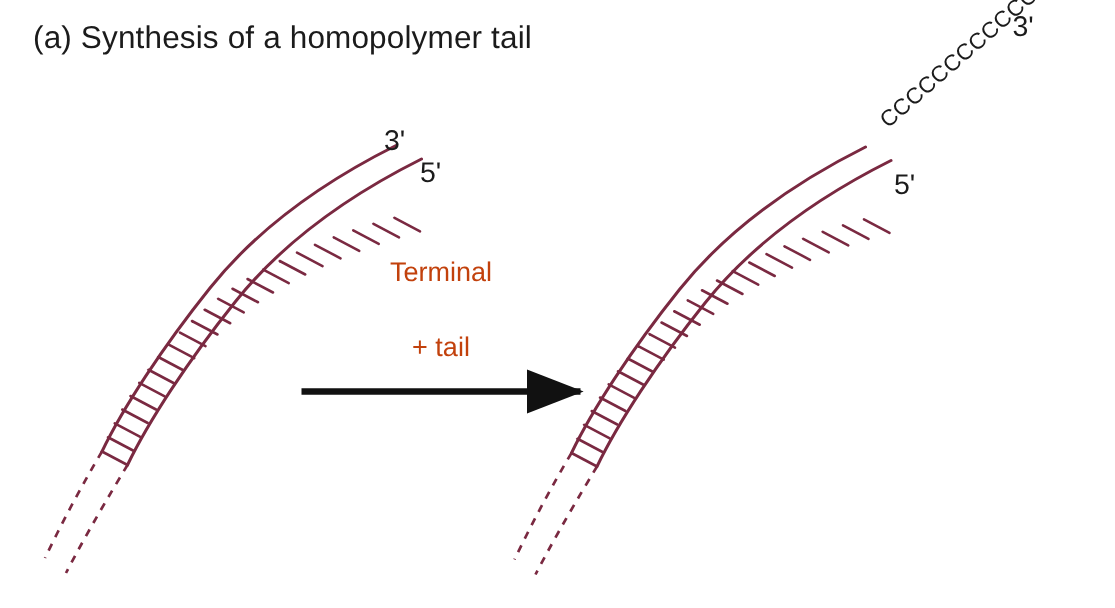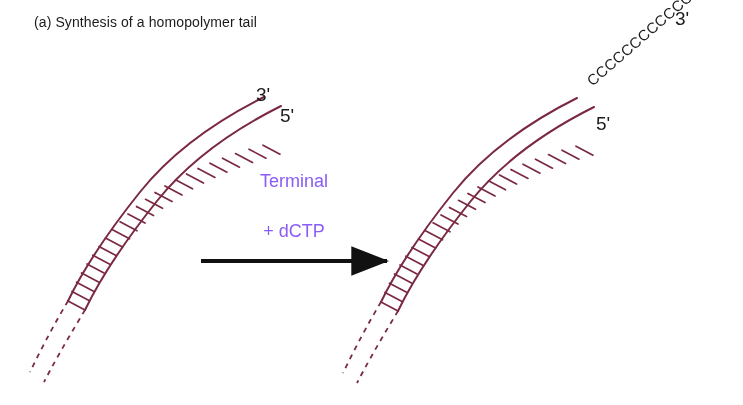--- a/index.html
+++ b/index.html
@@ -23,39 +23,39 @@
   }
   svg.figure-canvas {
     position: absolute;
     left: 0; top: 0;
     width: 743px;
     height: 405px;
     display: block;
   }
   .panel-title {
     position: absolute;
-    left: 34px;
+    left: 22px;
     top: 14px;
-    font-size: 14px;
+    font-size: 21px;
     color: #1b1b1b;
     font-family: "Liberation Sans", sans-serif;
     white-space: nowrap;
     letter-spacing: 0.1px;
   }
   .end-label {
     position: absolute;
     font-size: 19px;
     color: #1b1b1b;
     font-family: "Liberation Sans", sans-serif;
     white-space: nowrap;
   }
   .reaction-text {
     position: absolute;
     font-size: 18px;
-    color: #8b5cf6;
+    color: #c2410c;
     font-family: "Liberation Sans", sans-serif;
     white-space: nowrap;
     text-align: center;
   }
   .tail-letters {
     position: absolute;
     font-size: 15px;
     color: #1b1b1b;
     font-family: "Liberation Sans", sans-serif;
     white-space: nowrap;
@@ -163,21 +163,21 @@
 
   <div class="panel-title">(a) Synthesis of a homopolymer tail</div>
 
   <div class="end-label" style="left: 256px; top: 84px;">3'</div>
 
   <div class="end-label" style="left: 280px; top: 105px;">5'</div>
 
   <div class="reaction-text" style="left: 238px; top: 171px; width: 112px;">Terminal</div>
 
 
-  <div class="reaction-text" style="left: 238px; top: 221px; width: 112px;">+ dCTP</div>
+  <div class="reaction-text" style="left: 238px; top: 221px; width: 112px;">+ tail</div>
 
   <div class="end-label" style="left: 675px; top: 8px;">3'</div>
 
   <div class="end-label" style="left: 596px; top: 113px;">5'</div>
 
   <div class="tail-letters" style="left: 589px; top: 74px; transform: rotate(-41deg); transform-origin: 0 50%;">CCCCCCCCCCCC</div>
 
 </div>
 
 </body></html>

